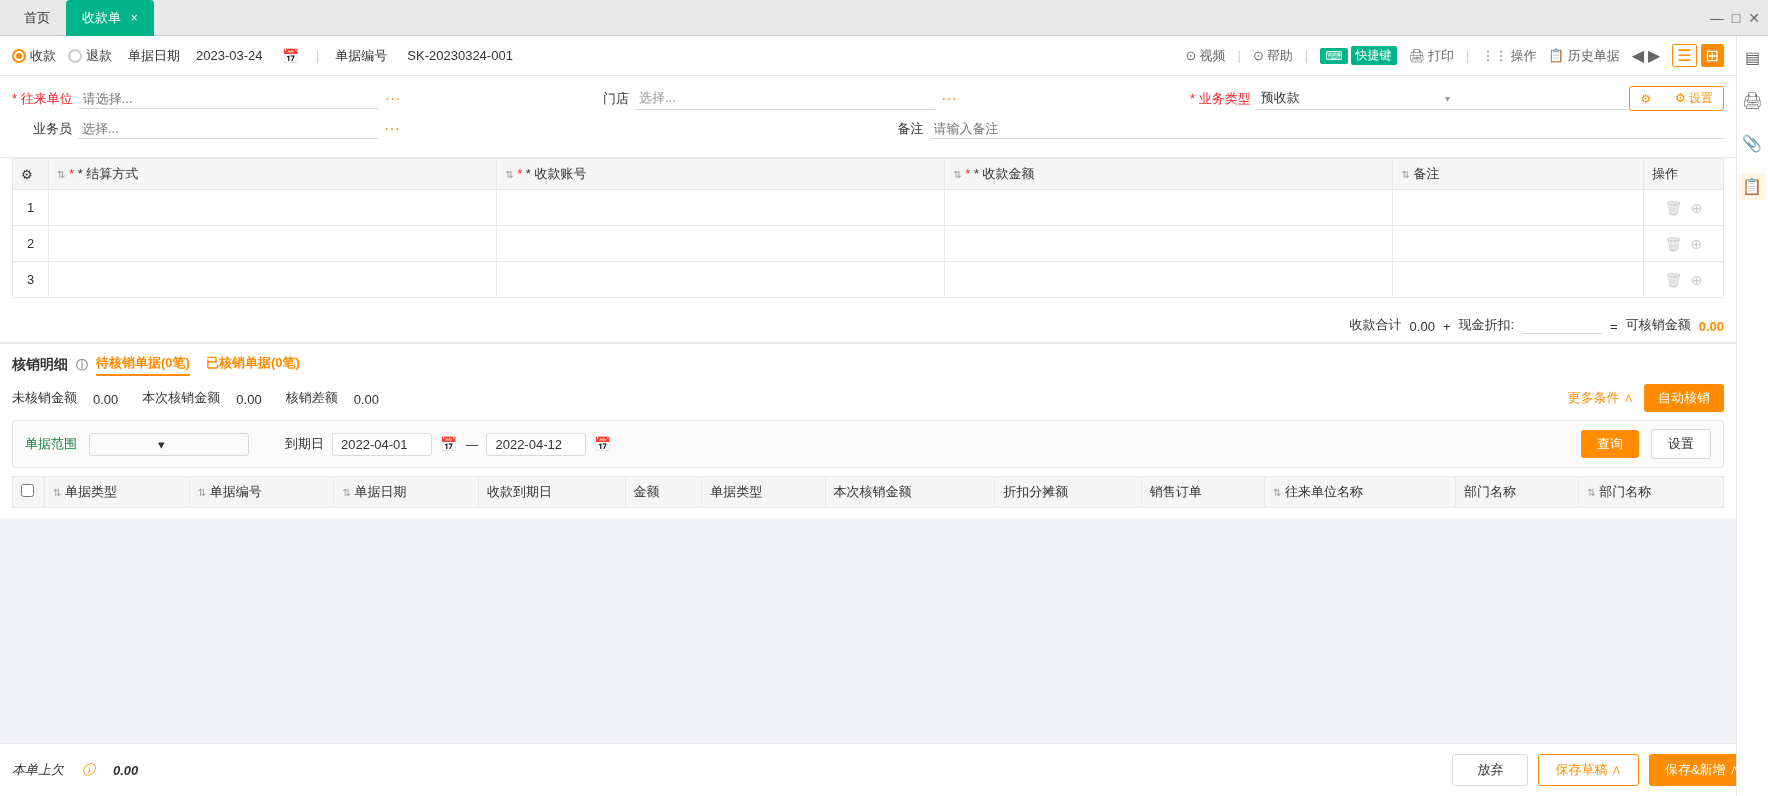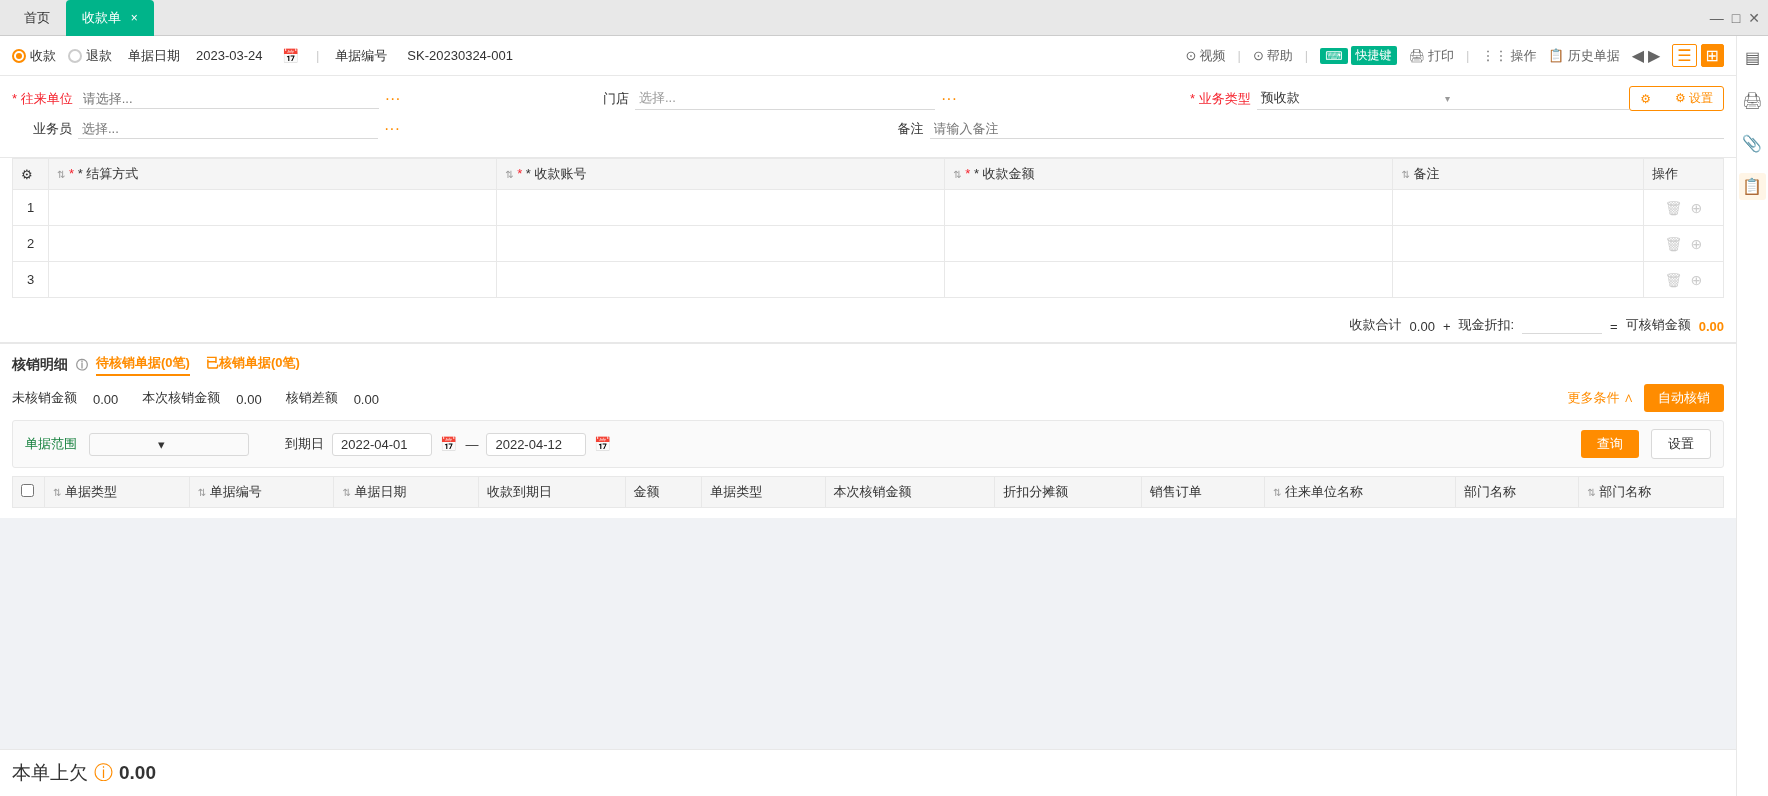--- a/index.html
+++ b/index.html
@@ -85,21 +85,21 @@
     .date-sep { color: #333; }
     .query-btn { background: #ff8c00; color: #fff; border: none; padding: 5px 16px; border-radius: 3px; cursor: pointer; font-size: 13px; margin-left: auto; }
     .settings-btn2 { background: #fff; border: 1px solid #d9d9d9; color: #333; padding: 5px 16px; border-radius: 3px; cursor: pointer; font-size: 13px; }
 
     
     .bottom-table { width: 100%; border-collapse: collapse; font-size: 13px; }
     .bottom-table th { background: #f5f5f5; border: 1px solid #e8e8e8; padding: 6px 8px; text-align: left; font-weight: normal; color: #333; white-space: nowrap; }
 
     
     .footer-bar { display: flex; align-items: center; padding: 10px 12px; background: #fff; border-top: 1px solid #e8e8e8; position: fixed; bottom: 0; left: 0; right: 0; }
-    .footer-info { display: flex; align-items: center; gap: 6px; font-size: 19px; color: #333; }
+    .footer-info { display: flex; align-items: center; gap: 18px; font-size: 13px; color: #333; font-style: italic; }
     .footer-info-icon { color: #ff8c00; cursor: pointer; }
     .footer-btns { margin-left: auto; display: flex; gap: 10px; }
     .btn-discard { background: #fff; border: 1px solid #d9d9d9; color: #333; padding: 6px 24px; border-radius: 3px; cursor: pointer; font-size: 13px; }
     .btn-draft { background: #fff; border: 1px solid #ff8c00; color: #ff8c00; padding: 6px 16px; border-radius: 3px; cursor: pointer; font-size: 13px; display: flex; align-items: center; gap: 4px; }
     .btn-save { background: #ff8c00; border: none; color: #fff; padding: 6px 16px; border-radius: 3px; cursor: pointer; font-size: 13px; display: flex; align-items: center; gap: 4px; }
 
     
     .right-sidebar { position: fixed; right: 0; top: 36px; width: 32px; background: #fff; border-left: 1px solid #e8e8e8; display: flex; flex-direction: column; align-items: center; padding: 8px 0; gap: 16px; height: calc(100% - 36px); z-index: 10; }
     .sidebar-icon { color: #666; cursor: pointer; font-size: 16px; padding: 4px; }
     .sidebar-icon-active { color: #ff8c00; background: #fff5e6; border-radius: 3px; }
@@ -418,13 +418,22 @@
   <span class="sidebar-icon">📎</span>
   <span class="sidebar-icon sidebar-icon-active" style="color:#ff8c00;">📋</span>
 </div>
 
 <div class="footer-bar">
   <div class="footer-info">
     <span>本单上欠</span>
     <span class="footer-info-icon">ⓘ</span>
     <span style="color:#333;font-weight:bold;">0.00</span>
   </div>
+  <div class="footer-btns">
+    <button class="btn-discard">放弃</button>
+    <button class="btn-draft">
+      <span>保存草稿 ∧</span>
+    </button>
+    <button class="btn-save">
+      <span>保存&amp;新增 ∧</span>
+    </button>
+  </div>
 </div>
 
 </body></html>

